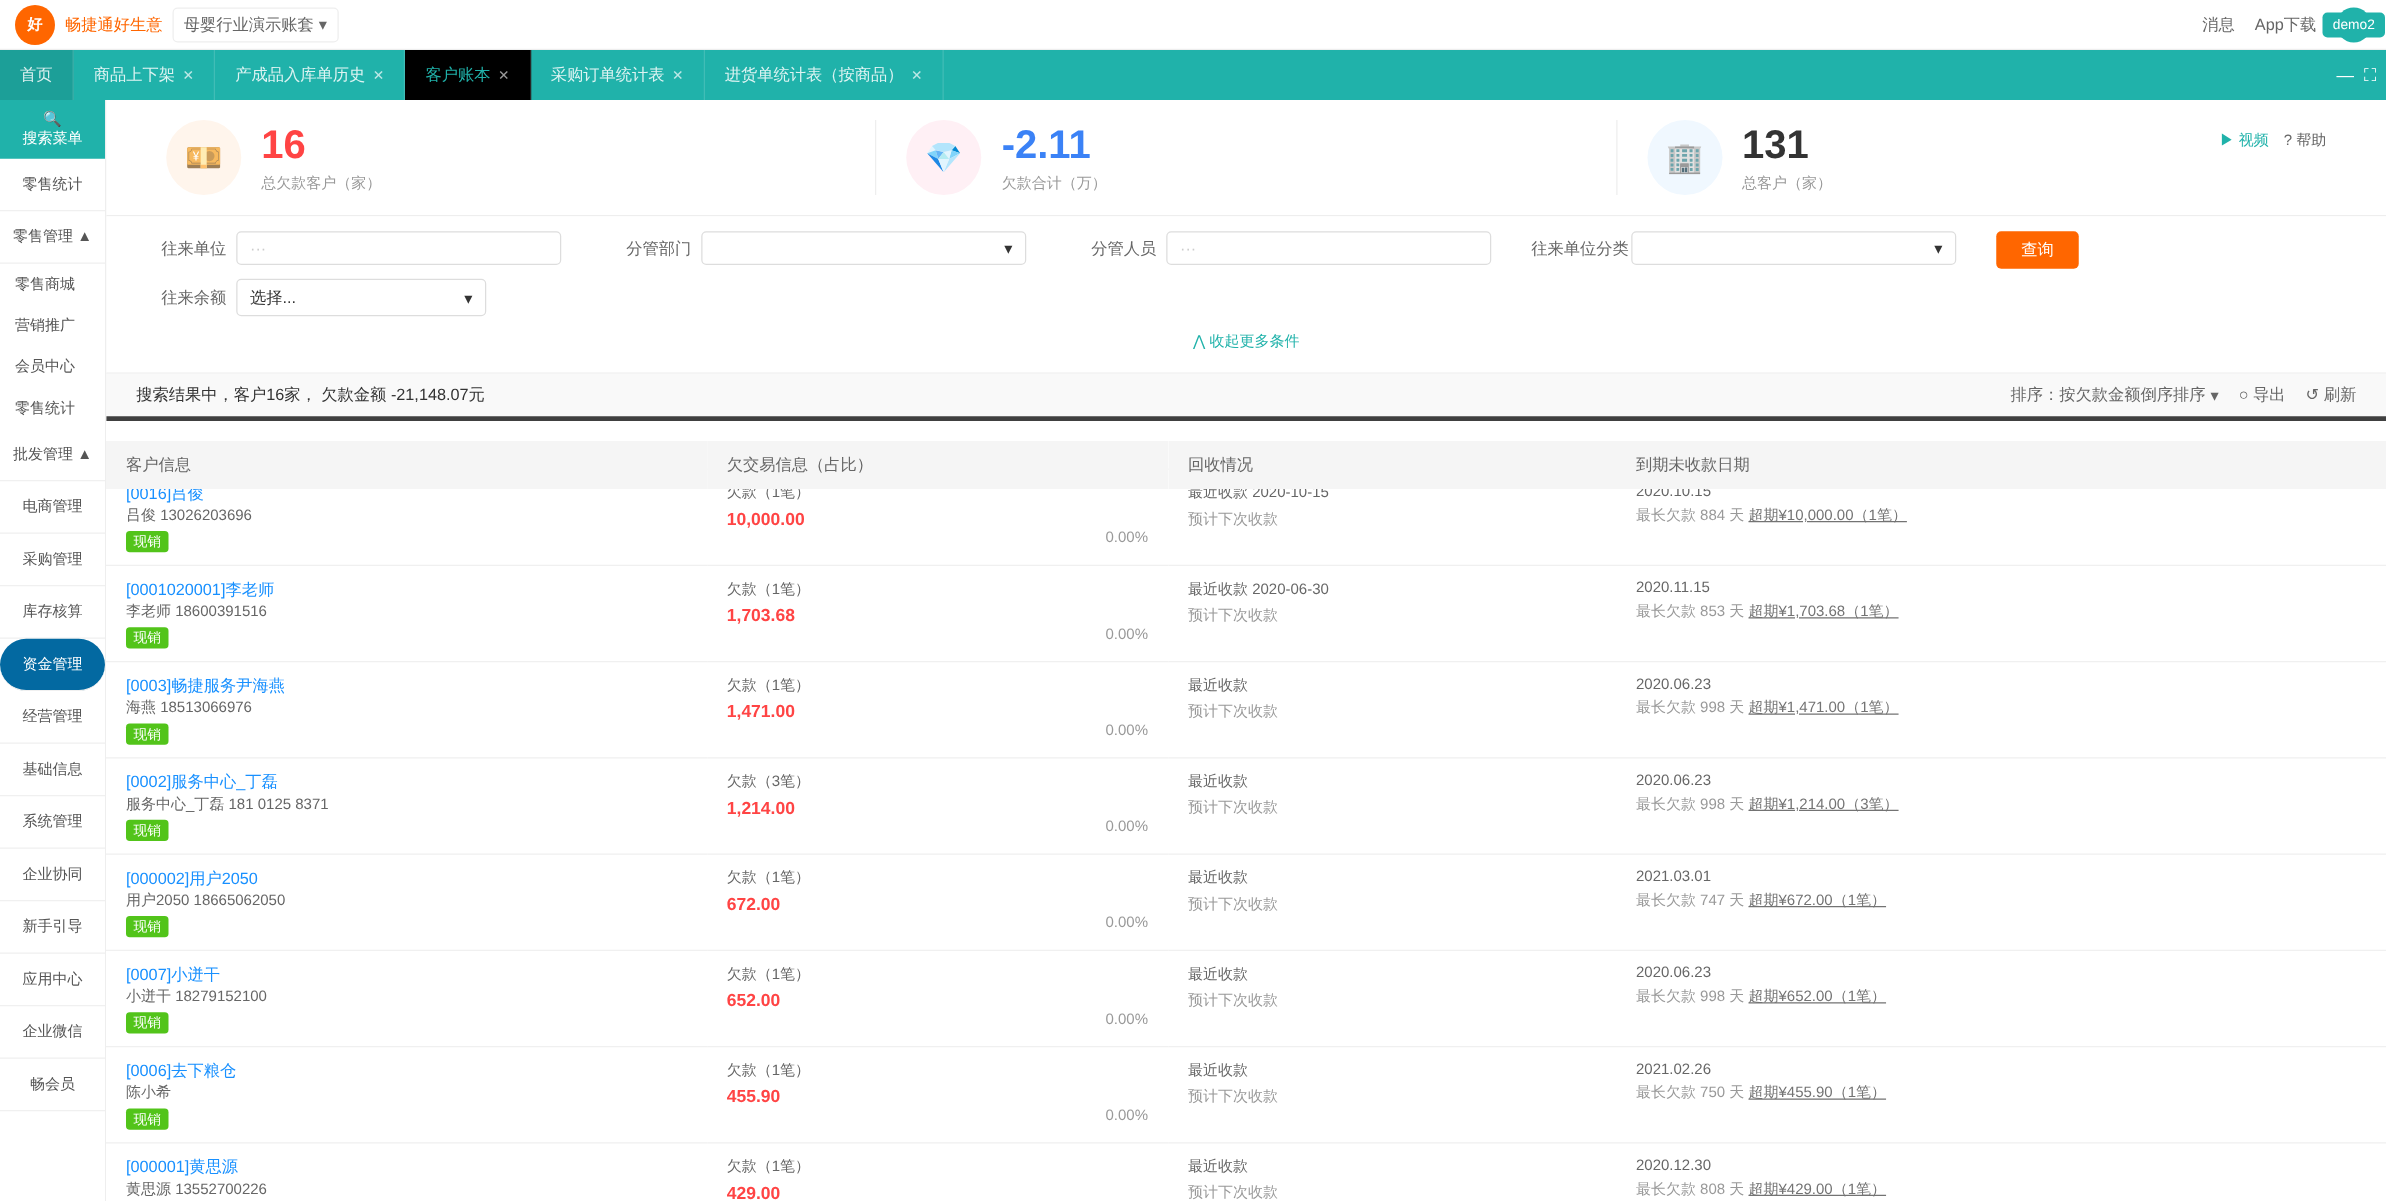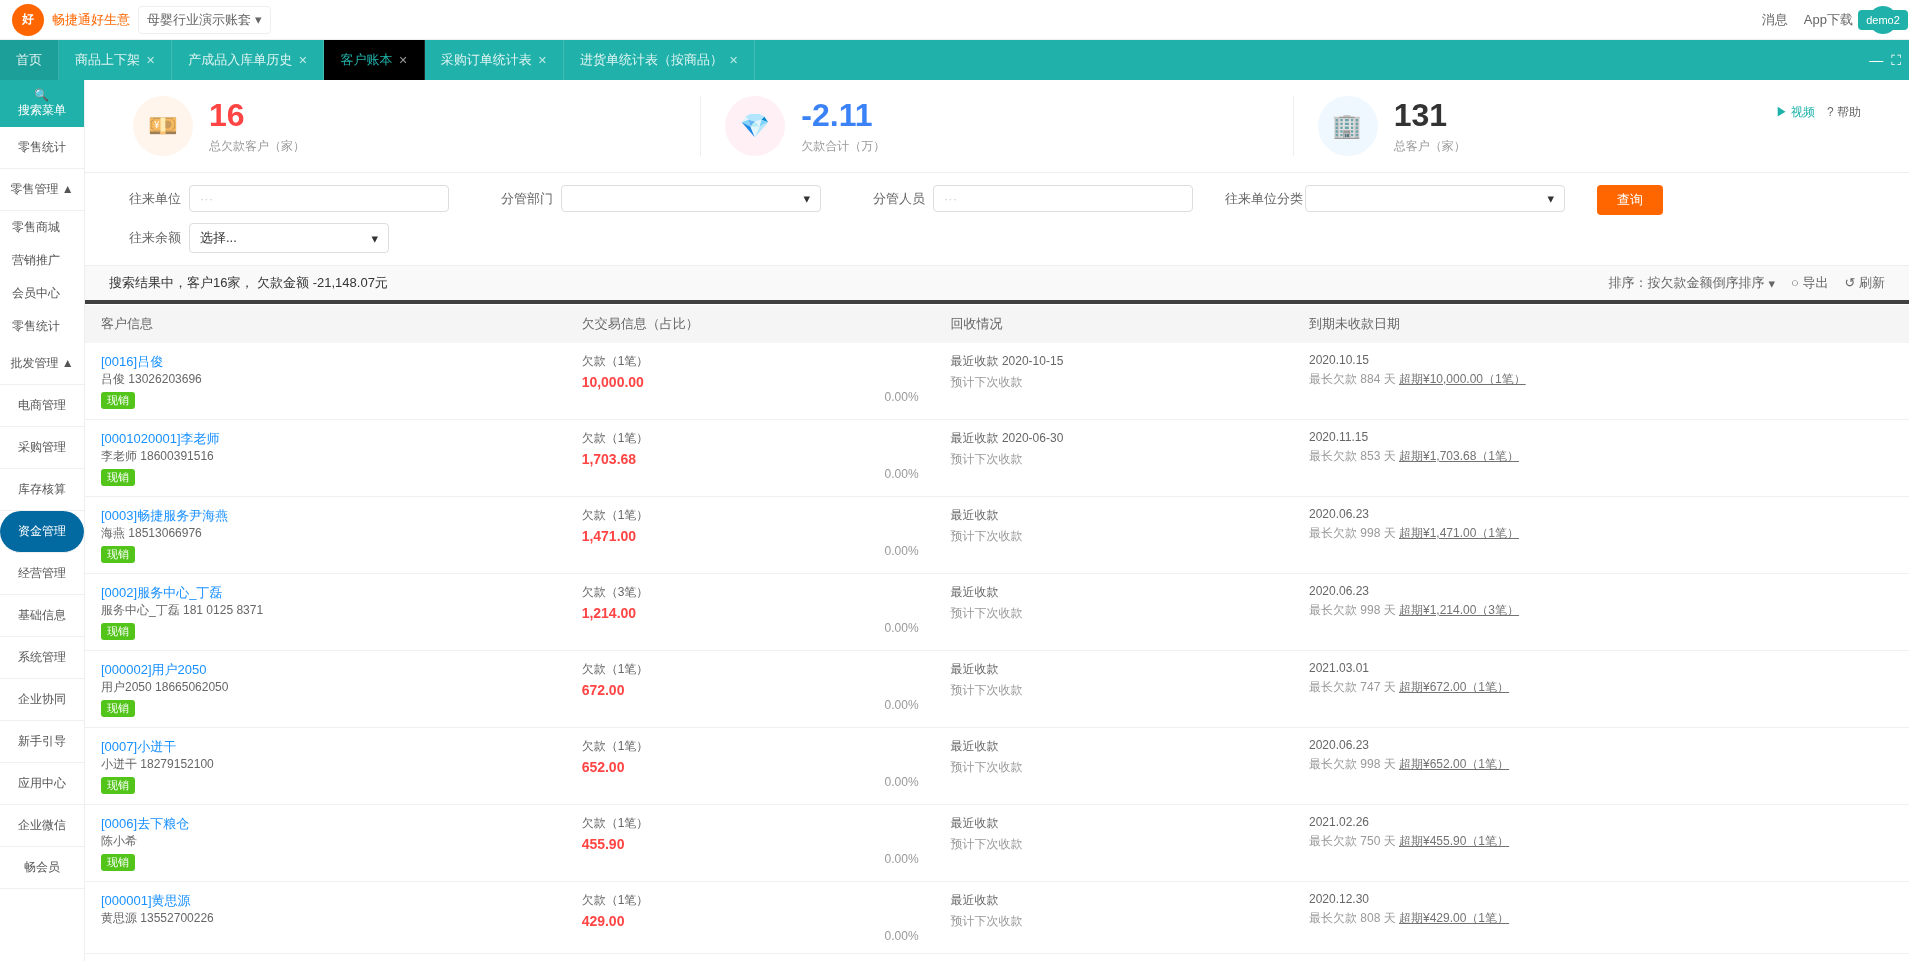--- a/index.html
+++ b/index.html
@@ -63,21 +63,21 @@
     .collapse-row { text-align: center; padding: 4px; color: #20b2aa; font-size: 12px; cursor: pointer; }
 
     
     .summary-bar { background: #f9f9f9; padding: 8px 24px; display: flex; align-items: center; justify-content: space-between; border-bottom: 4px solid #404040; flex-shrink: 0; }
     .summary-actions { display: flex; align-items: center; gap: 16px; font-size: 13px; color: #666; }
     .sort-select { display: flex; align-items: center; gap: 4px; cursor: pointer; color: #666; }
 
     
     .table-container { flex: 1; overflow-y: auto; background: #fff; }
     .data-table { width: 100%; border-collapse: collapse; }
-    .data-table th { background: #f5f5f5; padding: 10px 16px; text-align: left; font-size: 13px; color: #666; font-weight: normal; border-bottom: 1px solid #eee; position: sticky; top: 1px; z-index: 1; }
+    .data-table th { background: #f5f5f5; padding: 10px 16px; text-align: left; font-size: 13px; color: #666; font-weight: normal; border-bottom: 1px solid #eee; position: sticky; top: 16px; z-index: 1; }
     .data-table td { padding: 10px 16px; border-bottom: 1px solid #f0f0f0; vertical-align: top; }
     .customer-name { color: #1890ff; font-size: 13px; cursor: pointer; }
     .customer-phone { color: #666; font-size: 12px; }
     .customer-tag { display: inline-block; background: #52c41a; color: #fff; font-size: 11px; padding: 1px 6px; border-radius: 3px; margin-top: 4px; }
     .debt-amount { color: #ff4444; font-size: 14px; font-weight: bold; cursor: pointer; }
     .debt-count { color: #666; font-size: 12px; margin-bottom: 4px; }
     .debt-percent { color: #999; font-size: 12px; text-align: right; }
     .recovery-date { color: #666; font-size: 12px; }
     .recovery-next { color: #999; font-size: 12px; margin-top: 4px; }
     .overdue-date { color: #666; font-size: 12px; margin-bottom: 4px; }
@@ -270,20 +270,24 @@
         </div>
         <div class="filter-row">
           <div class="filter-item">
             <span class="filter-label">往来余额</span>
             <div class="filter-select">
               <span>选择...</span>
               <span>▾</span>
             </div>
           </div>
         </div>
+        <div class="collapse-row">
+          <span>⋀</span>
+          <span>收起更多条件</span>
+        </div>
       </div>
 
       <div class="summary-bar">
         <div>
           <span>搜索结果中，客户16家</span>，
           <span>欠款金额 -21,148.07元</span>
         </div>
         <div class="summary-actions">
           <div class="sort-select">
             <span>排序：按欠款金额倒序排序</span>

